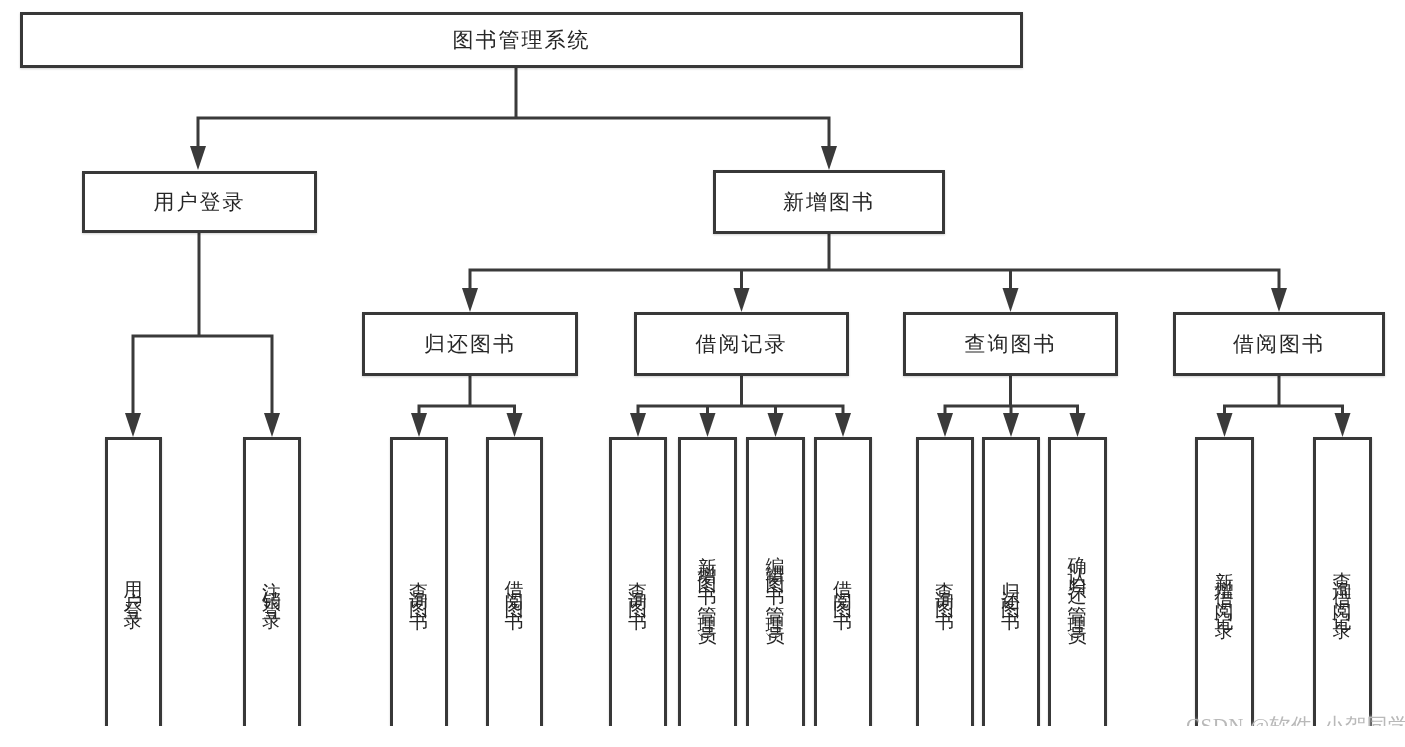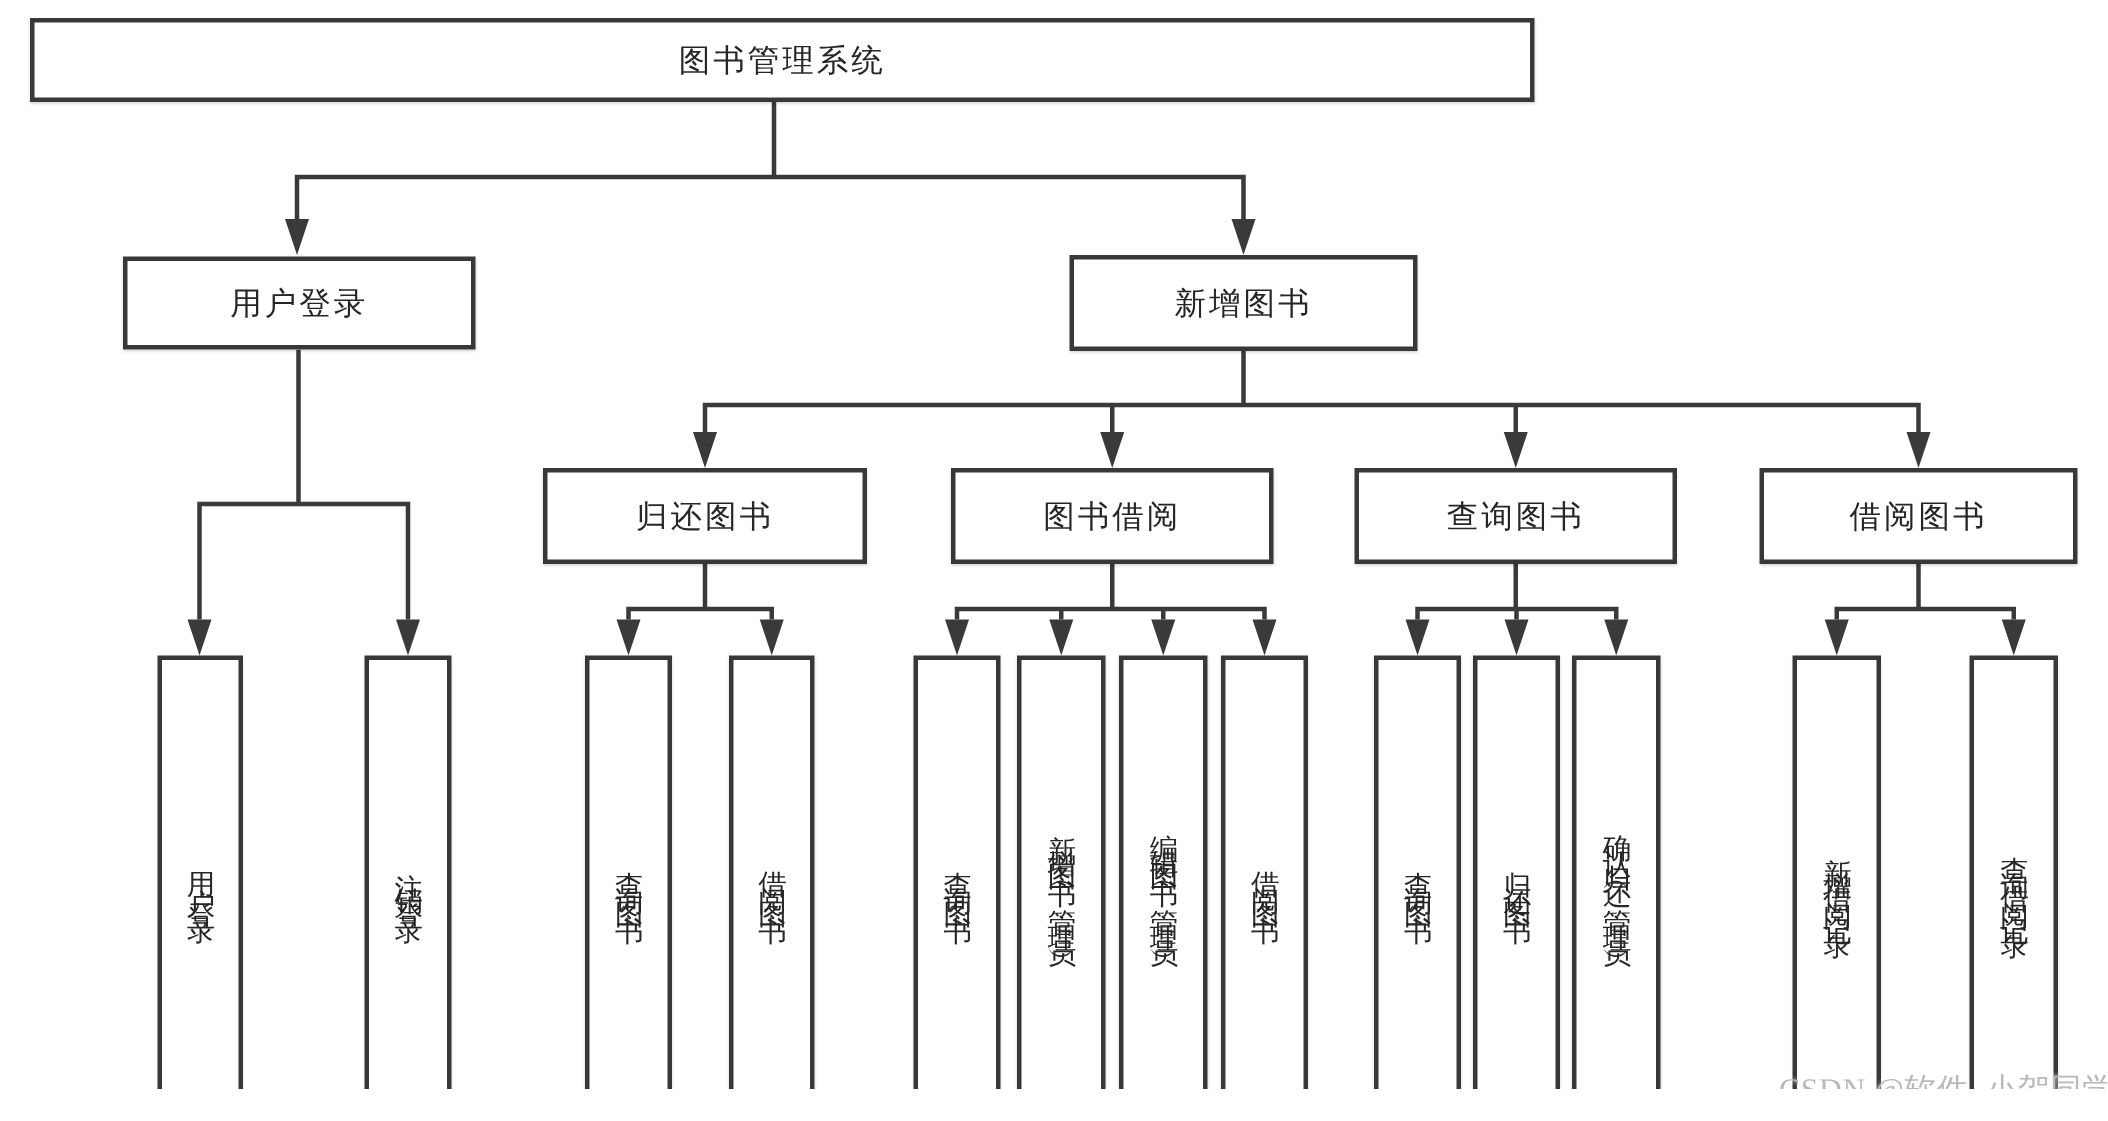--- a/index.html
+++ b/index.html
@@ -99,21 +99,21 @@
     <span class="label">用户登录</span>
   </div>
   <div class="node" style="left:713px;top:170px;width:232px;height:64px">
     <span class="label">新增图书</span>
   </div>
 
   <div class="node" style="left:362px;top:312px;width:216px;height:64px">
     <span class="label">归还图书</span>
   </div>
   <div class="node" style="left:634px;top:312px;width:215px;height:64px">
-    <span class="label">图书借阅</span>
+    <span class="label">借阅记录</span>
   </div>
   <div class="node" style="left:903px;top:312px;width:215px;height:64px">
     <span class="label">查询图书</span>
   </div>
   <div class="node" style="left:1173px;top:312px;width:212px;height:64px">
     <span class="label">借阅图书</span>
   </div>
 
   <div class="node leaf" style="left:105px;top:437px;width:57px;height:298px">
     <span class="label">用户登录</span>

